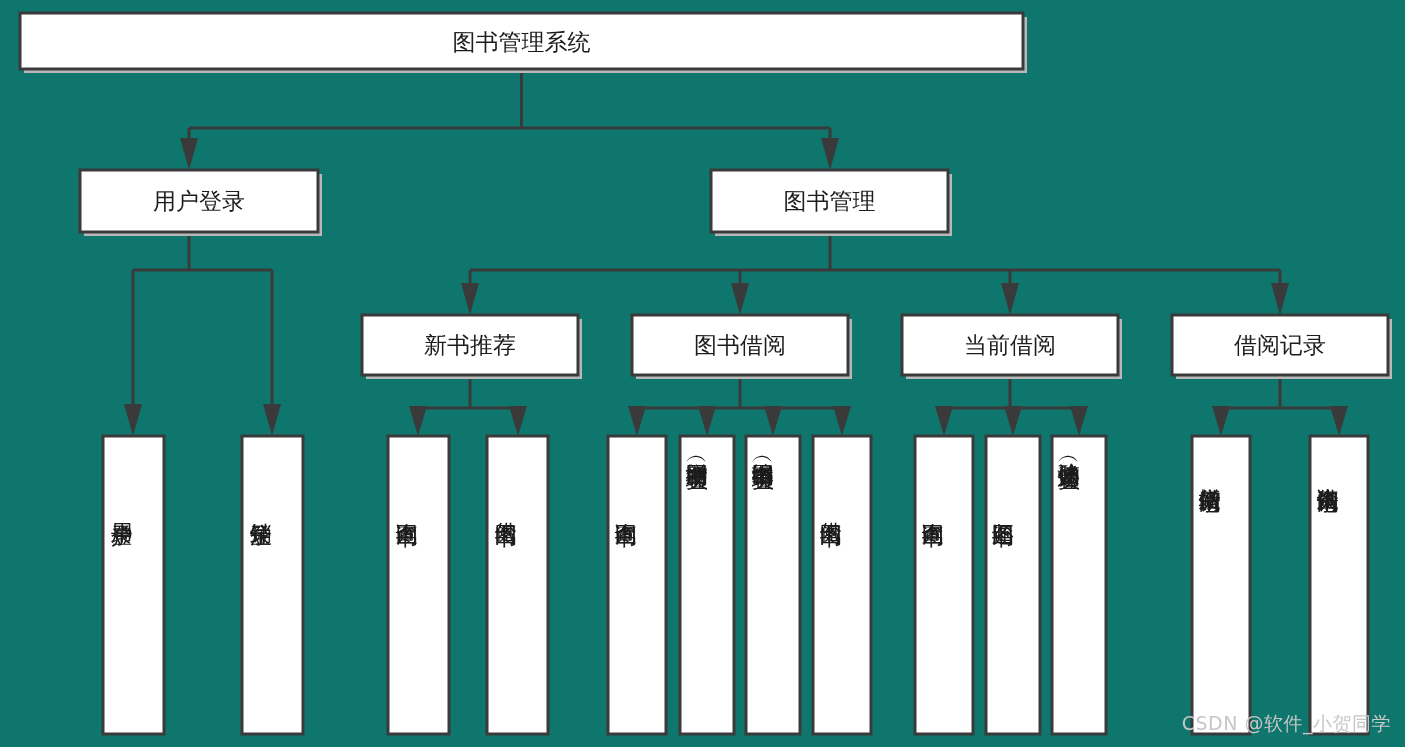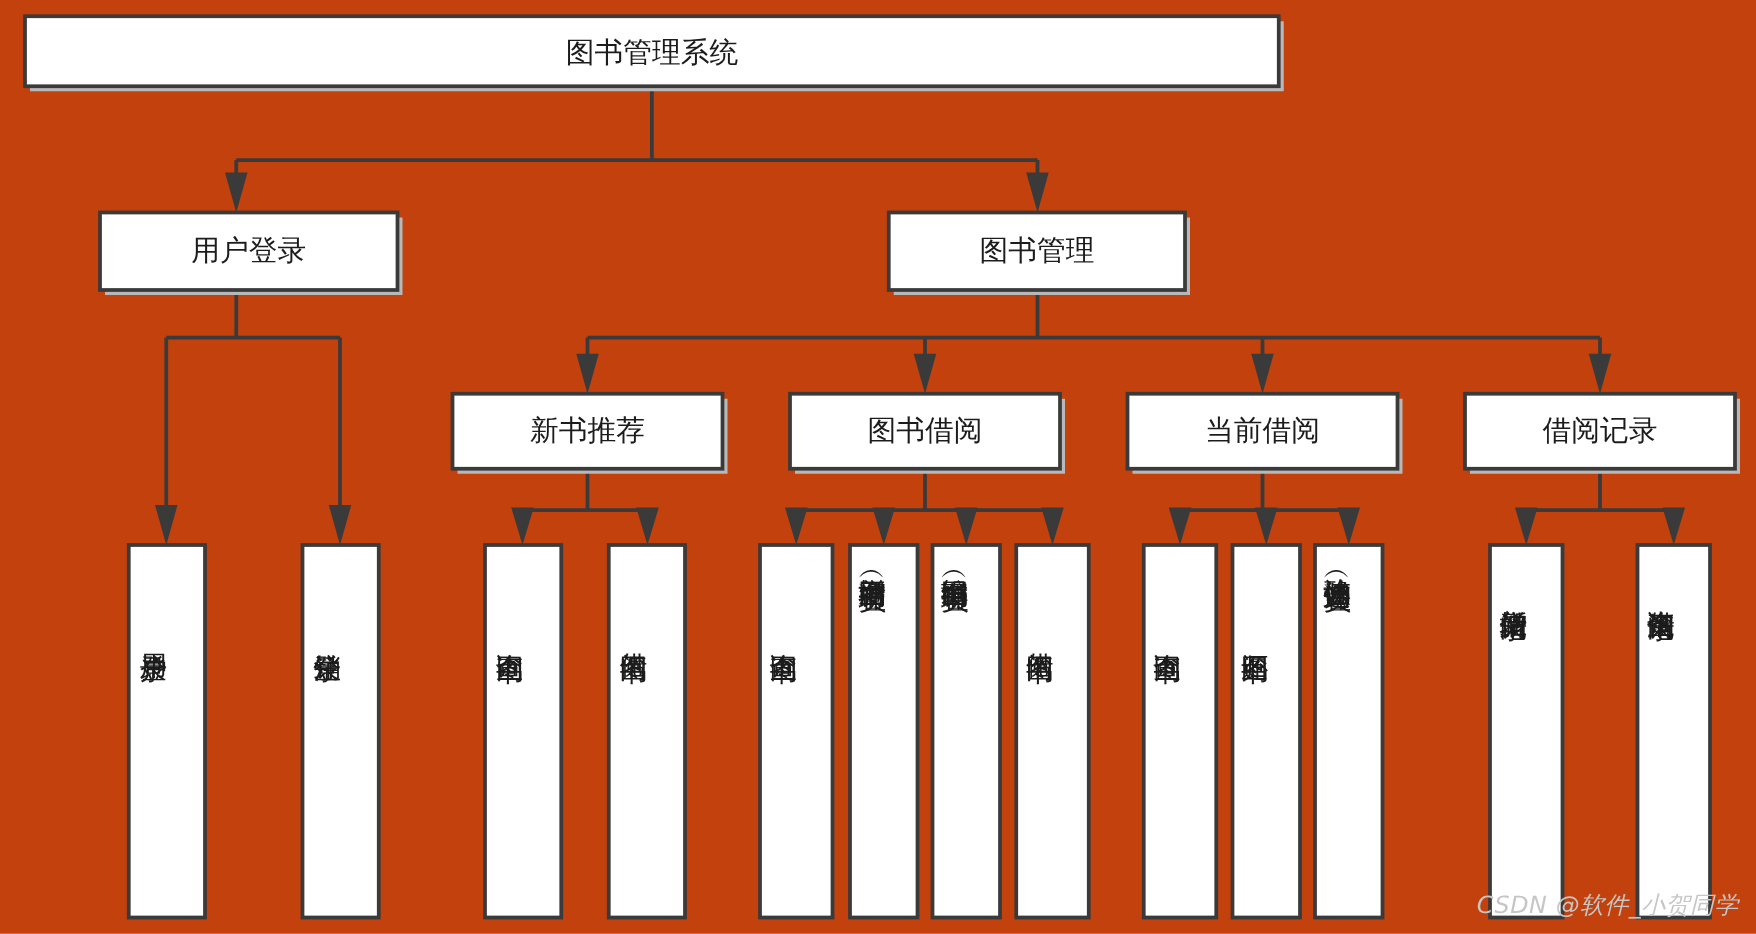--- a/index.html
+++ b/index.html
@@ -11,21 +11,21 @@
   body {
     width: 1405px;
     height: 747px;
     font-family: "DejaVu Sans", "Liberation Sans", sans-serif;
     overflow: hidden;
   }
   #diagram-root {
     position: relative;
     width: 1405px;
     height: 747px;
-    background: #c2410c;
+    background: #0f766e;
   }
   svg#flow-svg {
     position: absolute;
     left: 0;
     top: 0;
     width: 1405px;
     height: 747px;
     display: block;
   }
   .node-box {
@@ -214,15 +214,15 @@
   <div class="leaf-label-v" style="left:612px; top:505px; height:160px;">查询图书</div>
   <div class="leaf-label-v" style="left:683px; top:445px; height:285px;">新增图书（管理员）</div>
   <div class="leaf-label-v" style="left:749px; top:445px; height:285px;">编辑图书（管理员）</div>
   <div class="leaf-label-v" style="left:817px; top:505px; height:160px;">借阅图书</div>
   <div class="leaf-label-v" style="left:919px; top:505px; height:160px;">查询图书</div>
   <div class="leaf-label-v" style="left:989px; top:505px; height:160px;">归还图书</div>
   <div class="leaf-label-v" style="left:1055px; top:445px; height:285px;">确认归还（管理员）</div>
   <div class="leaf-label-v" style="left:1196px; top:470px; height:235px;">新增借阅记录</div>
   <div class="leaf-label-v" style="left:1314px; top:470px; height:235px;">查询借阅记录</div>
 
-  <div class="watermark" style="right:14px; bottom:10px;font-style:italic;">CSDN @软件_小贺同学</div>
+  <div class="watermark" style="right:14px; bottom:10px;">CSDN @软件_小贺同学</div>
 
 </div>
 
 </body></html>

